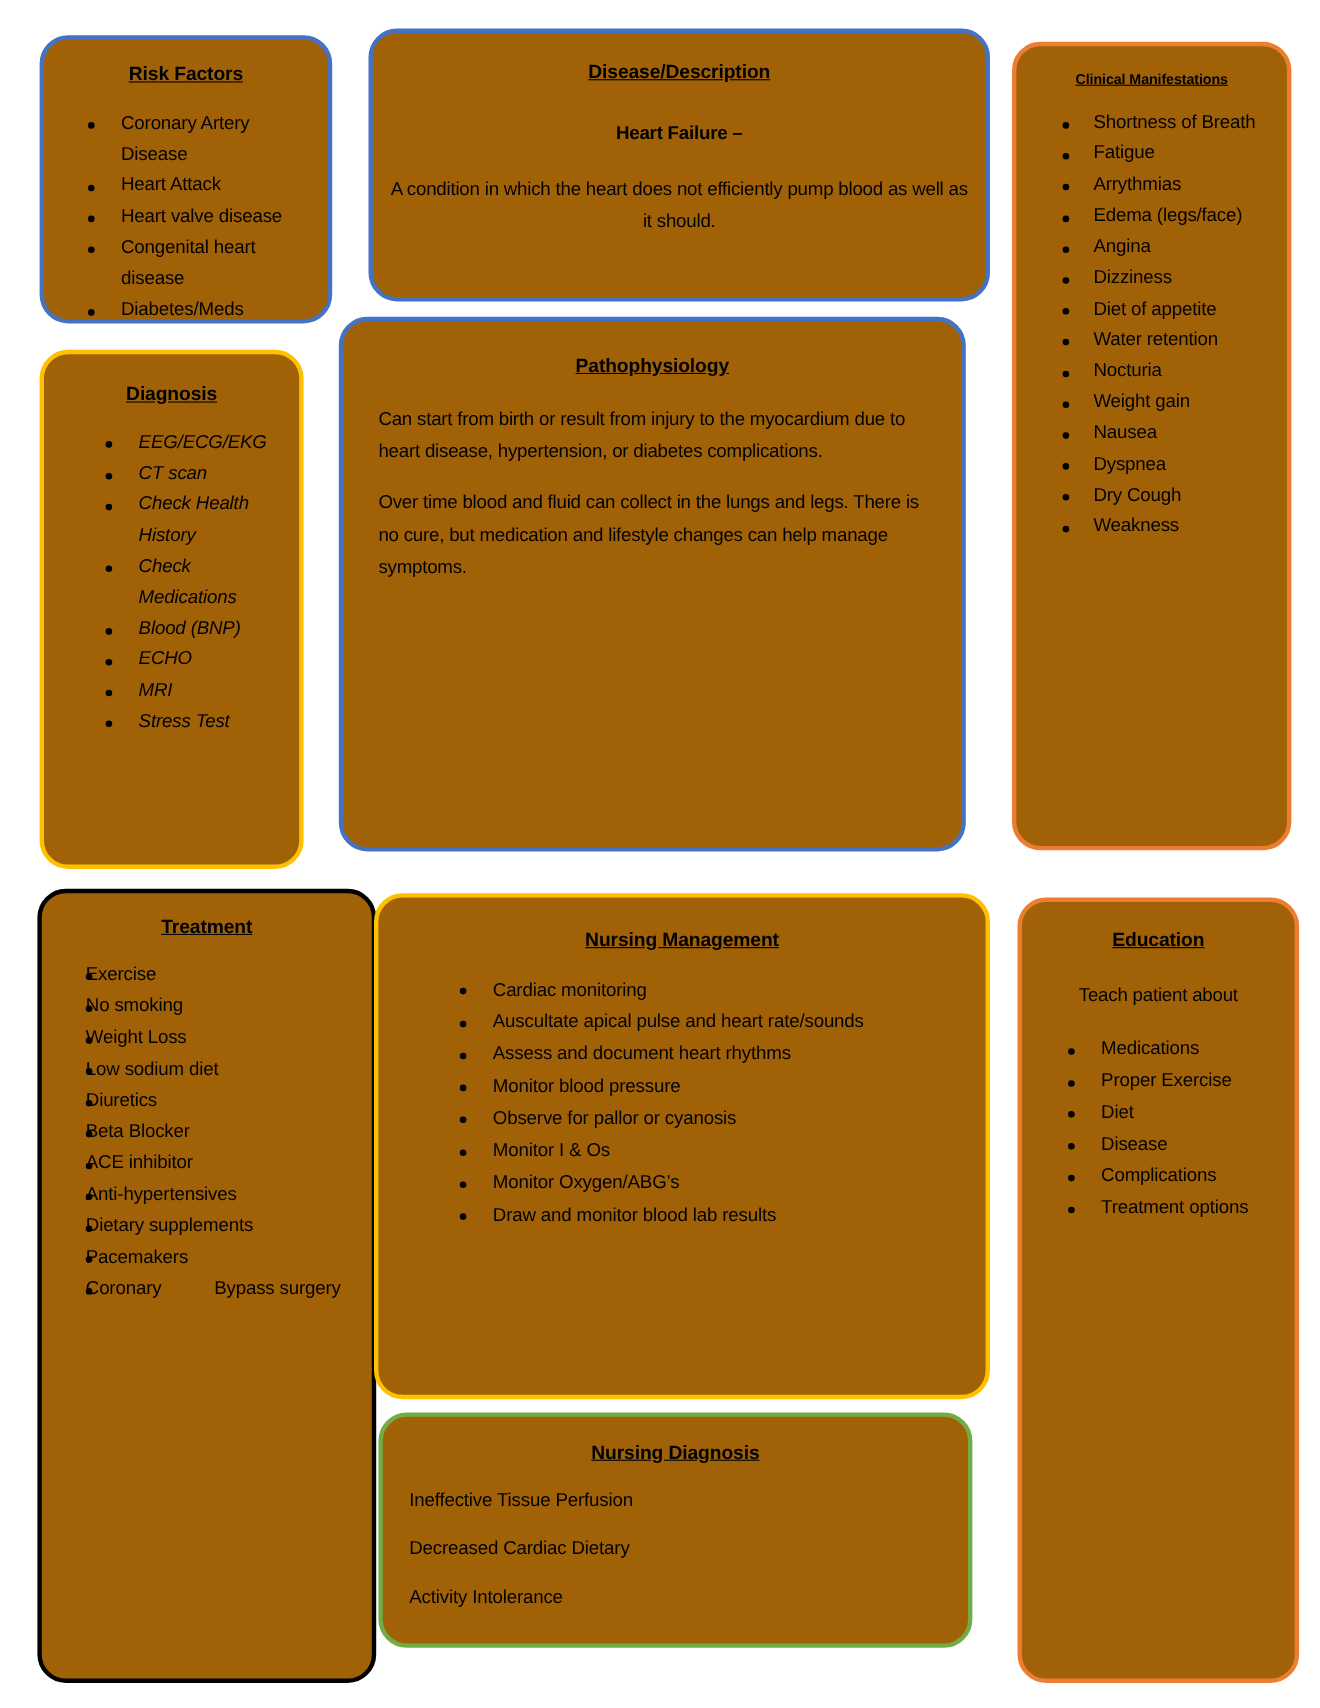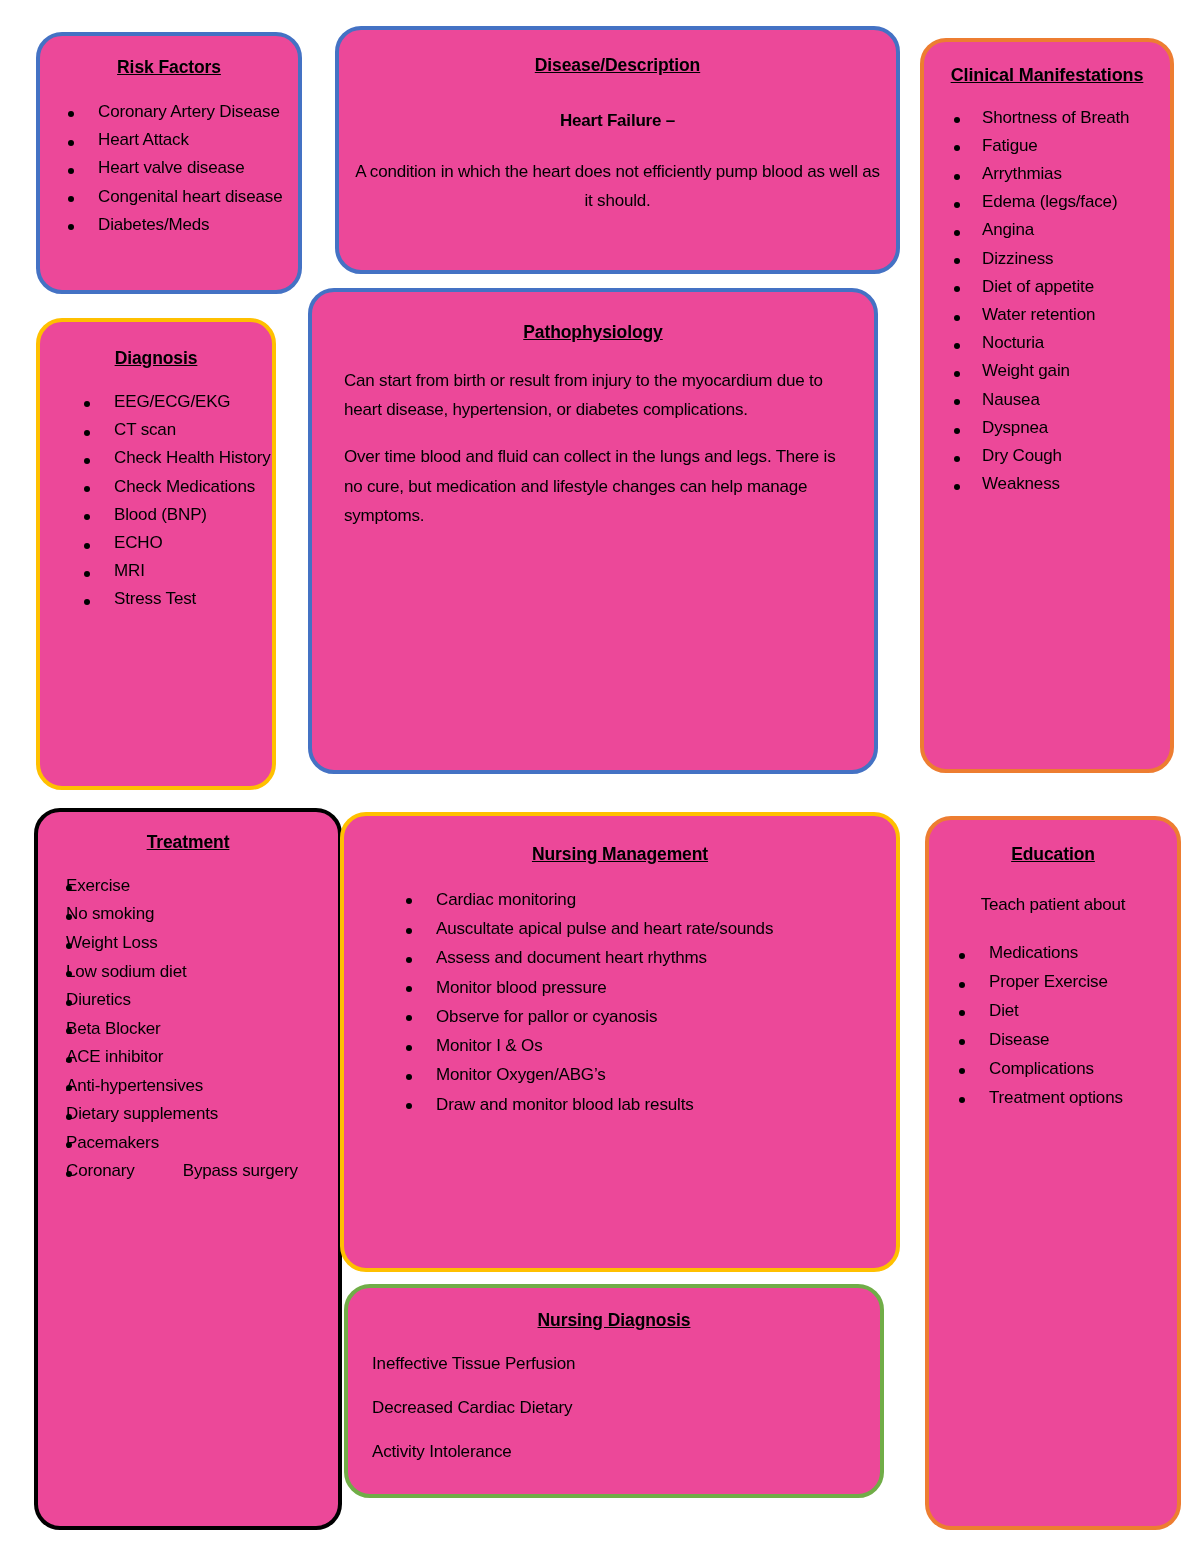--- a/index.html
+++ b/index.html
@@ -10,21 +10,21 @@
     color:#000;
     position:relative;
     overflow:hidden;
     -webkit-font-smoothing:antialiased;
   }
   .board{position:absolute;inset:0;}
 
   .card{
     position:absolute;
     box-sizing:border-box;
-    background:#ec4899;
+    background:#a16207;
     border-style:solid;
     border-width:4px;
     border-radius:26px;
   }
   .card.blue{border-color:#4472C4;}
   .card.orange{border-color:#ED7D31;}
   .card.yellow{border-color:#FFC000;}
   .card.black{border-color:#000000;}
   .card.green{border-color:#70AD47;}
 
@@ -34,21 +34,21 @@
     font-size:17.5px;
     text-decoration:underline;
     letter-spacing:-0.1px;
     margin:0;
     padding:0;
     line-height:1.25;
   }
 
   ul.bul{
     list-style:none;
-    margin:0;
+    margin:12px;
     padding:0;
   }
   ul.bul li{
     position:relative;
     font-size:17px;
     line-height:1.66;
     padding-left:41px;
     letter-spacing:-0.15px;
   }
   ul.bul li::before{
@@ -75,29 +75,29 @@
   #risk-factors ul{margin-top:19px;}
   #risk-factors li{padding-left:58px;}
   #risk-factors li::before{left:28px;}
 
   #disease-description{left:335px;top:26px;width:565px;height:248px;}
   #disease-description .title{margin-top:25px;}
   #disease-description .hf{margin-top:29px;}
   #disease-description .desc{margin-top:22px;padding:0 10px;}
 
   #clinical-manifestations{left:920px;top:38px;width:254px;height:735px;}
-  #clinical-manifestations .title{margin-top:22px;font-size:18px;}
+  #clinical-manifestations .title{margin-top:22px;font-size:13px;}
   #clinical-manifestations ul{margin-top:17px;}
   #clinical-manifestations li{padding-left:58px;line-height:1.66;}
   #clinical-manifestations li::before{left:30px;}
 
   #diagnosis{left:36px;top:318px;width:240px;height:472px;}
   #diagnosis .title{margin-top:26px;}
   #diagnosis ul{margin-top:18px;}
-  #diagnosis li{padding-left:74px;}
+  #diagnosis li{padding-left:74px;font-style:italic;}
   #diagnosis li::before{left:44px;}
 
   #pathophysiology{left:308px;top:288px;width:570px;height:486px;}
   #pathophysiology .title{margin-top:30px;}
   #pathophysiology .body{margin-top:22px;padding:0 34px 0 32px;}
   #pathophysiology .p2{margin-top:18px;}
 
   #treatment{left:34px;top:808px;width:308px;height:722px;}
   #treatment .title{margin-top:20px;}
   #treatment ul{margin-top:18px;}

